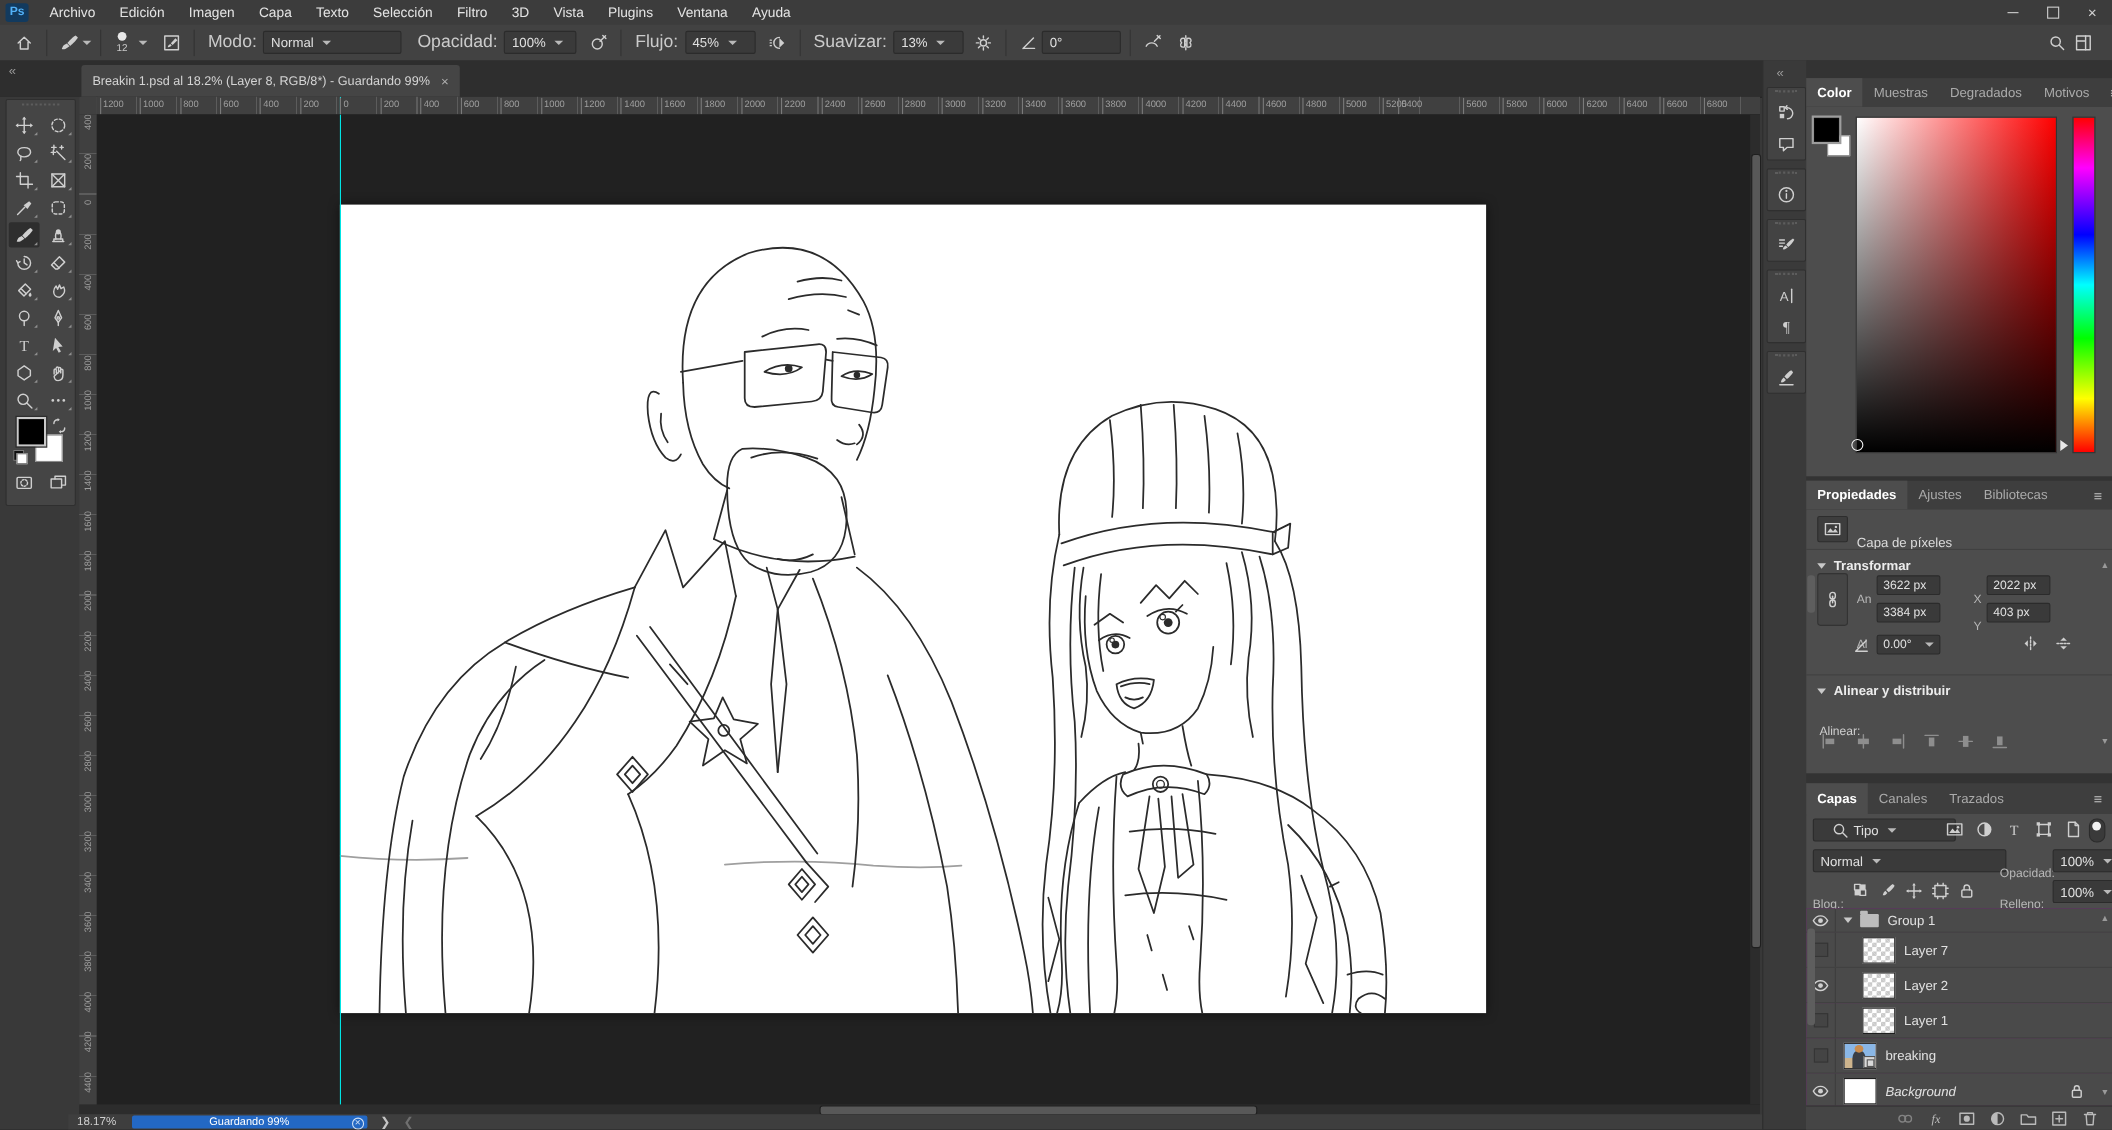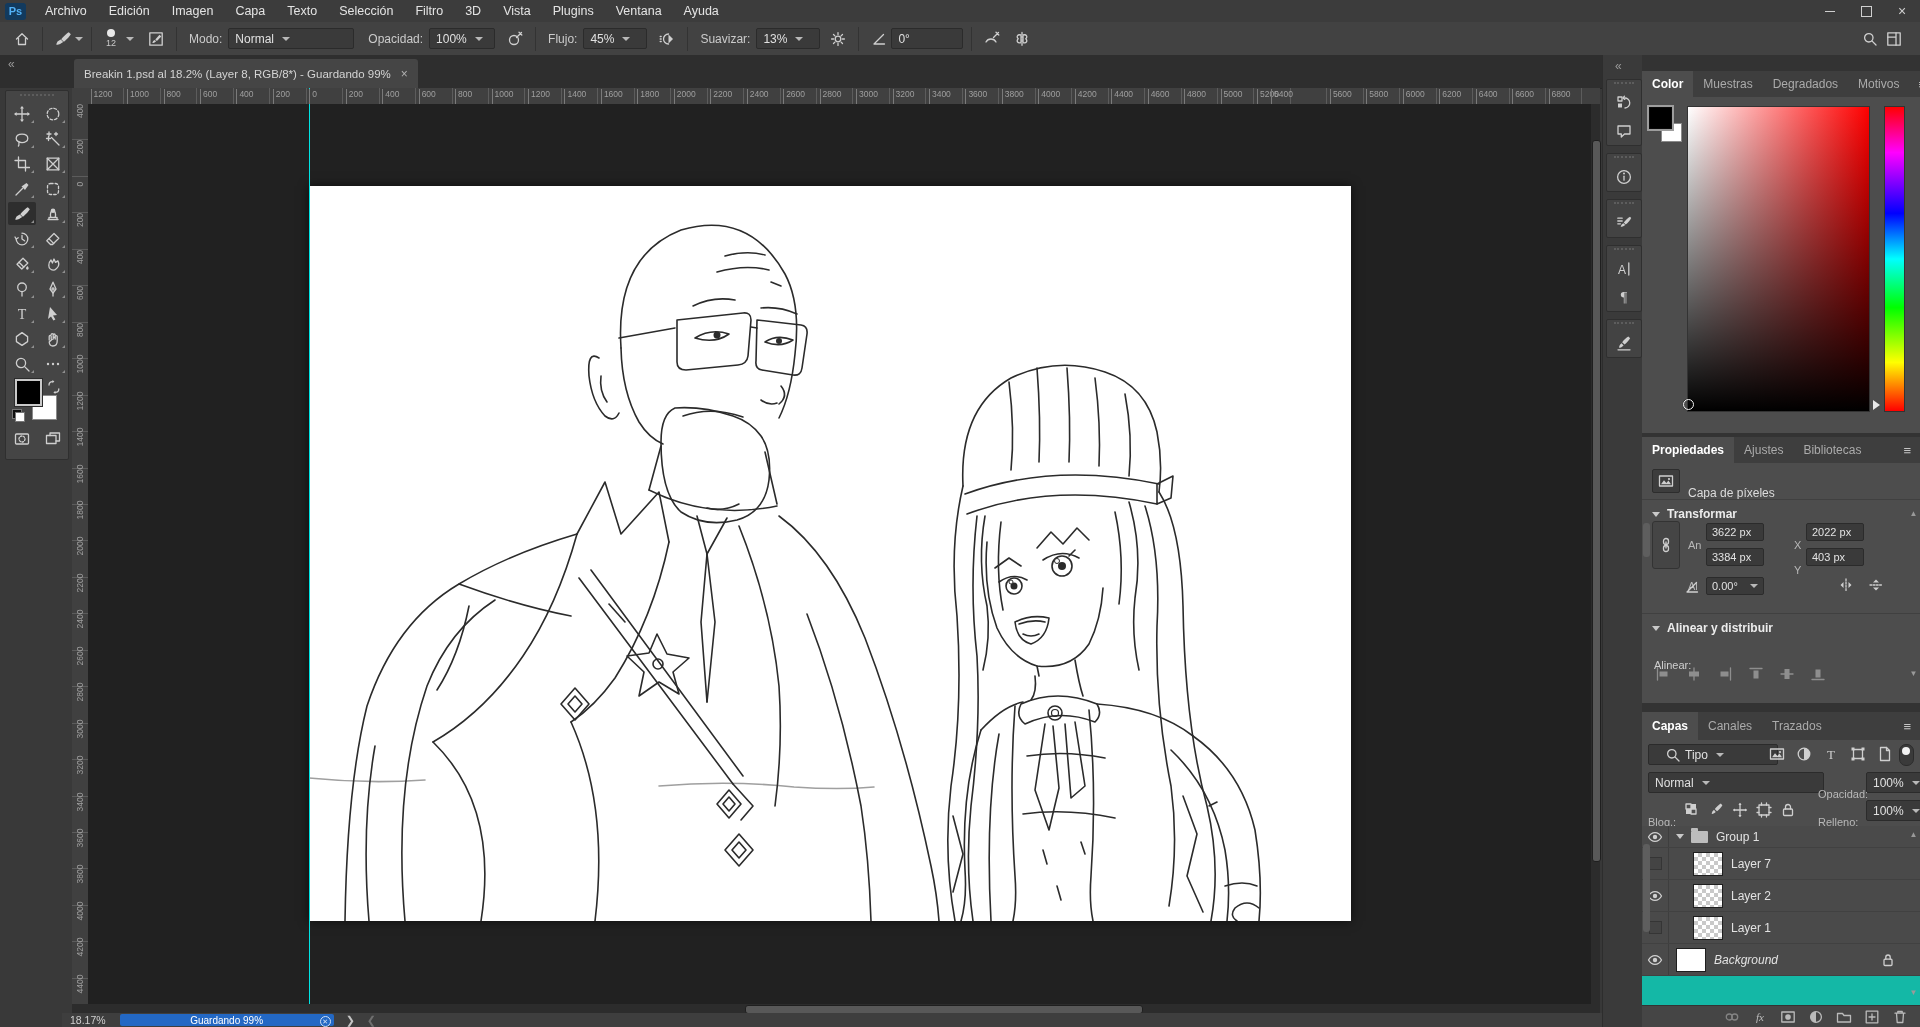--- a/index.html
+++ b/index.html
@@ -10,21 +10,21 @@
   #ps-logo{width:21px;height:17px;margin:0 8px 0 5px;background:#123a5e;color:#52b1f7;font-size:11px;font-weight:bold;display:flex;align-items:center;justify-content:center;border-radius:3px;}
   .menu-item{padding:0 11px;font-size:12.5px;color:#e4e4e4;line-height:22px;white-space:nowrap;}
   #win-controls{margin-left:auto;display:flex;}
   .winbtn{width:36px;height:22px;display:flex;align-items:center;justify-content:center;color:#cfcfcf;}
   .wb-min{width:10px;border-top:1px solid #cfcfcf;height:0;}
   .wb-max{width:9px;height:9px;border:1px solid #cfcfcf;}
   .wb-close{font-size:14px;line-height:14px;}
   
   #optionsbar{position:absolute;left:0;top:22px;width:1920px;height:33px;background:#424242;border-bottom:1px solid #2a2a2a;display:flex;align-items:center;}
   .opt-sep{width:1px;height:24px;background:#333;margin:0 8px;flex:none;}
-  .opt-label{font-size:12px;color:#cbcbcb;margin:0 6px 0 4px;white-space:nowrap;}
+  .opt-label{font-size:16px;color:#cbcbcb;margin:0 6px 0 4px;white-space:nowrap;}
   .select{height:19px;background:#3a3a3a;border:1px solid #2b2b2b;border-radius:2px;display:flex;align-items:center;padding:0 6px;font-size:12px;color:#e0e0e0;position:relative;}
   .select .car{margin-left:auto;width:0;height:0;border-left:4px solid transparent;border-right:4px solid transparent;border-top:4px solid #b9b9b9;margin-left:8px;}
   .ic-slot{display:flex;align-items:center;justify-content:center;}
   .opt-ic{width:24px;height:24px;display:flex;align-items:center;justify-content:center;border-radius:2px;}
   #brush-size-widget{display:flex;flex-direction:column;align-items:center;width:22px;line-height:1;}
   #brush-size-widget .dot{width:8px;height:8px;border-radius:50%;background:#e8e8e8;margin-bottom:2px;}
   #brush-size-widget .num{font-size:9px;color:#c9c9c9;}
   .ic{width:16px;height:16px;fill:none;stroke:#cfcfcf;stroke-width:1.3;stroke-linecap:round;stroke-linejoin:round;display:block;}
   .ic .f{fill:#cfcfcf;stroke:none;}
   .ic text{stroke:none;fill:#cfcfcf;}
@@ -111,21 +111,21 @@
   .align-cell{width:22px;height:18px;display:flex;align-items:center;justify-content:center;opacity:.5;}
   
   #filter-select{position:absolute;left:6px;top:4px;width:106px;padding-left:16px;}
   .layer-ficon{width:22px;height:20px;display:flex;align-items:center;justify-content:center;}
   #filter-toggle{position:absolute;left:257px;top:4px;width:13px;height:20px;background:#3a3a3a;border:1px solid #2b2b2b;border-radius:7px;}
   #filter-toggle .knob{position:absolute;left:2px;top:2px;width:8px;height:8px;border-radius:50%;background:#f2f2f2;}
   #blend-select{position:absolute;left:6px;top:32px;width:162px;}
   #lp-opacity-val{position:absolute;left:224px;top:32px;width:47px;}
   #lp-fill-val{position:absolute;left:224px;top:60px;width:47px;}
   .lock-ic{width:20px;height:18px;display:flex;align-items:center;justify-content:center;}
-  #layers-list{position:absolute;left:0;top:86px;width:278px;height:179px;background:#14b8a6;overflow:hidden;}
+  #layers-list{position:absolute;left:0;top:86px;width:278px;height:179px;background:#701a75;overflow:hidden;}
   .layer-row{display:flex;align-items:center;border-bottom:1px solid #414141;height:31px;background:#4a4a4a;}
   .layer-row.group-row{height:21px;}
   .vis-cell{width:26px;height:100%;flex:none;border-right:1px solid #3e3e3e;display:flex;align-items:center;justify-content:center;}
   .vis-empty{width:11px;height:11px;border:1px solid #353535;background:#444;display:block;}
   .row-body{display:flex;align-items:center;height:100%;flex:1;padding-left:7px;}
   .row-body.ind1{padding-left:24px;}
   .layer-name{font-size:12px;color:#e2e2e2;margin-left:8px;white-space:nowrap;}
   .thumb{width:28px;height:22px;border:1px solid #1f1f1f;flex:none;position:relative;overflow:hidden;background:#fff;}
   .thumb.checker{background:#fff;background-image:linear-gradient(45deg,#c9c9c9 25%,transparent 25%,transparent 75%,#c9c9c9 75%),linear-gradient(45deg,#c9c9c9 25%,transparent 25%,transparent 75%,#c9c9c9 75%);background-size:8px 8px;background-position:0 0,4px 4px;}
   .thumb .sky{position:absolute;inset:0;background:linear-gradient(#8ab7e6 0 58%,#cdb48d 58% 100%);}
@@ -1009,20 +1009,33 @@
             <div class="vis-cell">
               <span class="vis-empty"></span>
             </div>
             <div class="row-body ind1">
               <div class="thumb checker"></div>
               <span class="layer-name">Layer 1</span>
             </div>
           </div>
           <div class="layer-row">
             <div class="vis-cell">
+              <span class="vis-empty"></span>
+            </div>
+            <div class="row-body">
+              <div class="thumb">
+                <div class="sky"></div>
+                <div class="fig"></div>
+                <div class="so-badge"></div>
+              </div>
+              <span class="layer-name">breaking</span>
+            </div>
+          </div>
+          <div class="layer-row">
+            <div class="vis-cell">
               <svg class="ic" viewBox="0 0 16 16">
                 <path d="M1.5 8C3 5.2 5.4 3.6 8 3.6S13 5.2 14.5 8C13 10.8 10.6 12.4 8 12.4S3 10.8 1.5 8z"></path>
                 <circle class="f" cx="8" cy="8" r="2.2"></circle>
               </svg>
             </div>
             <div class="row-body">
               <div class="thumb"></div>
               <span class="layer-name" style="font-style: italic;">Background</span>
               <span class="row-lock">
                 <svg class="ic" viewBox="0 0 16 16">

